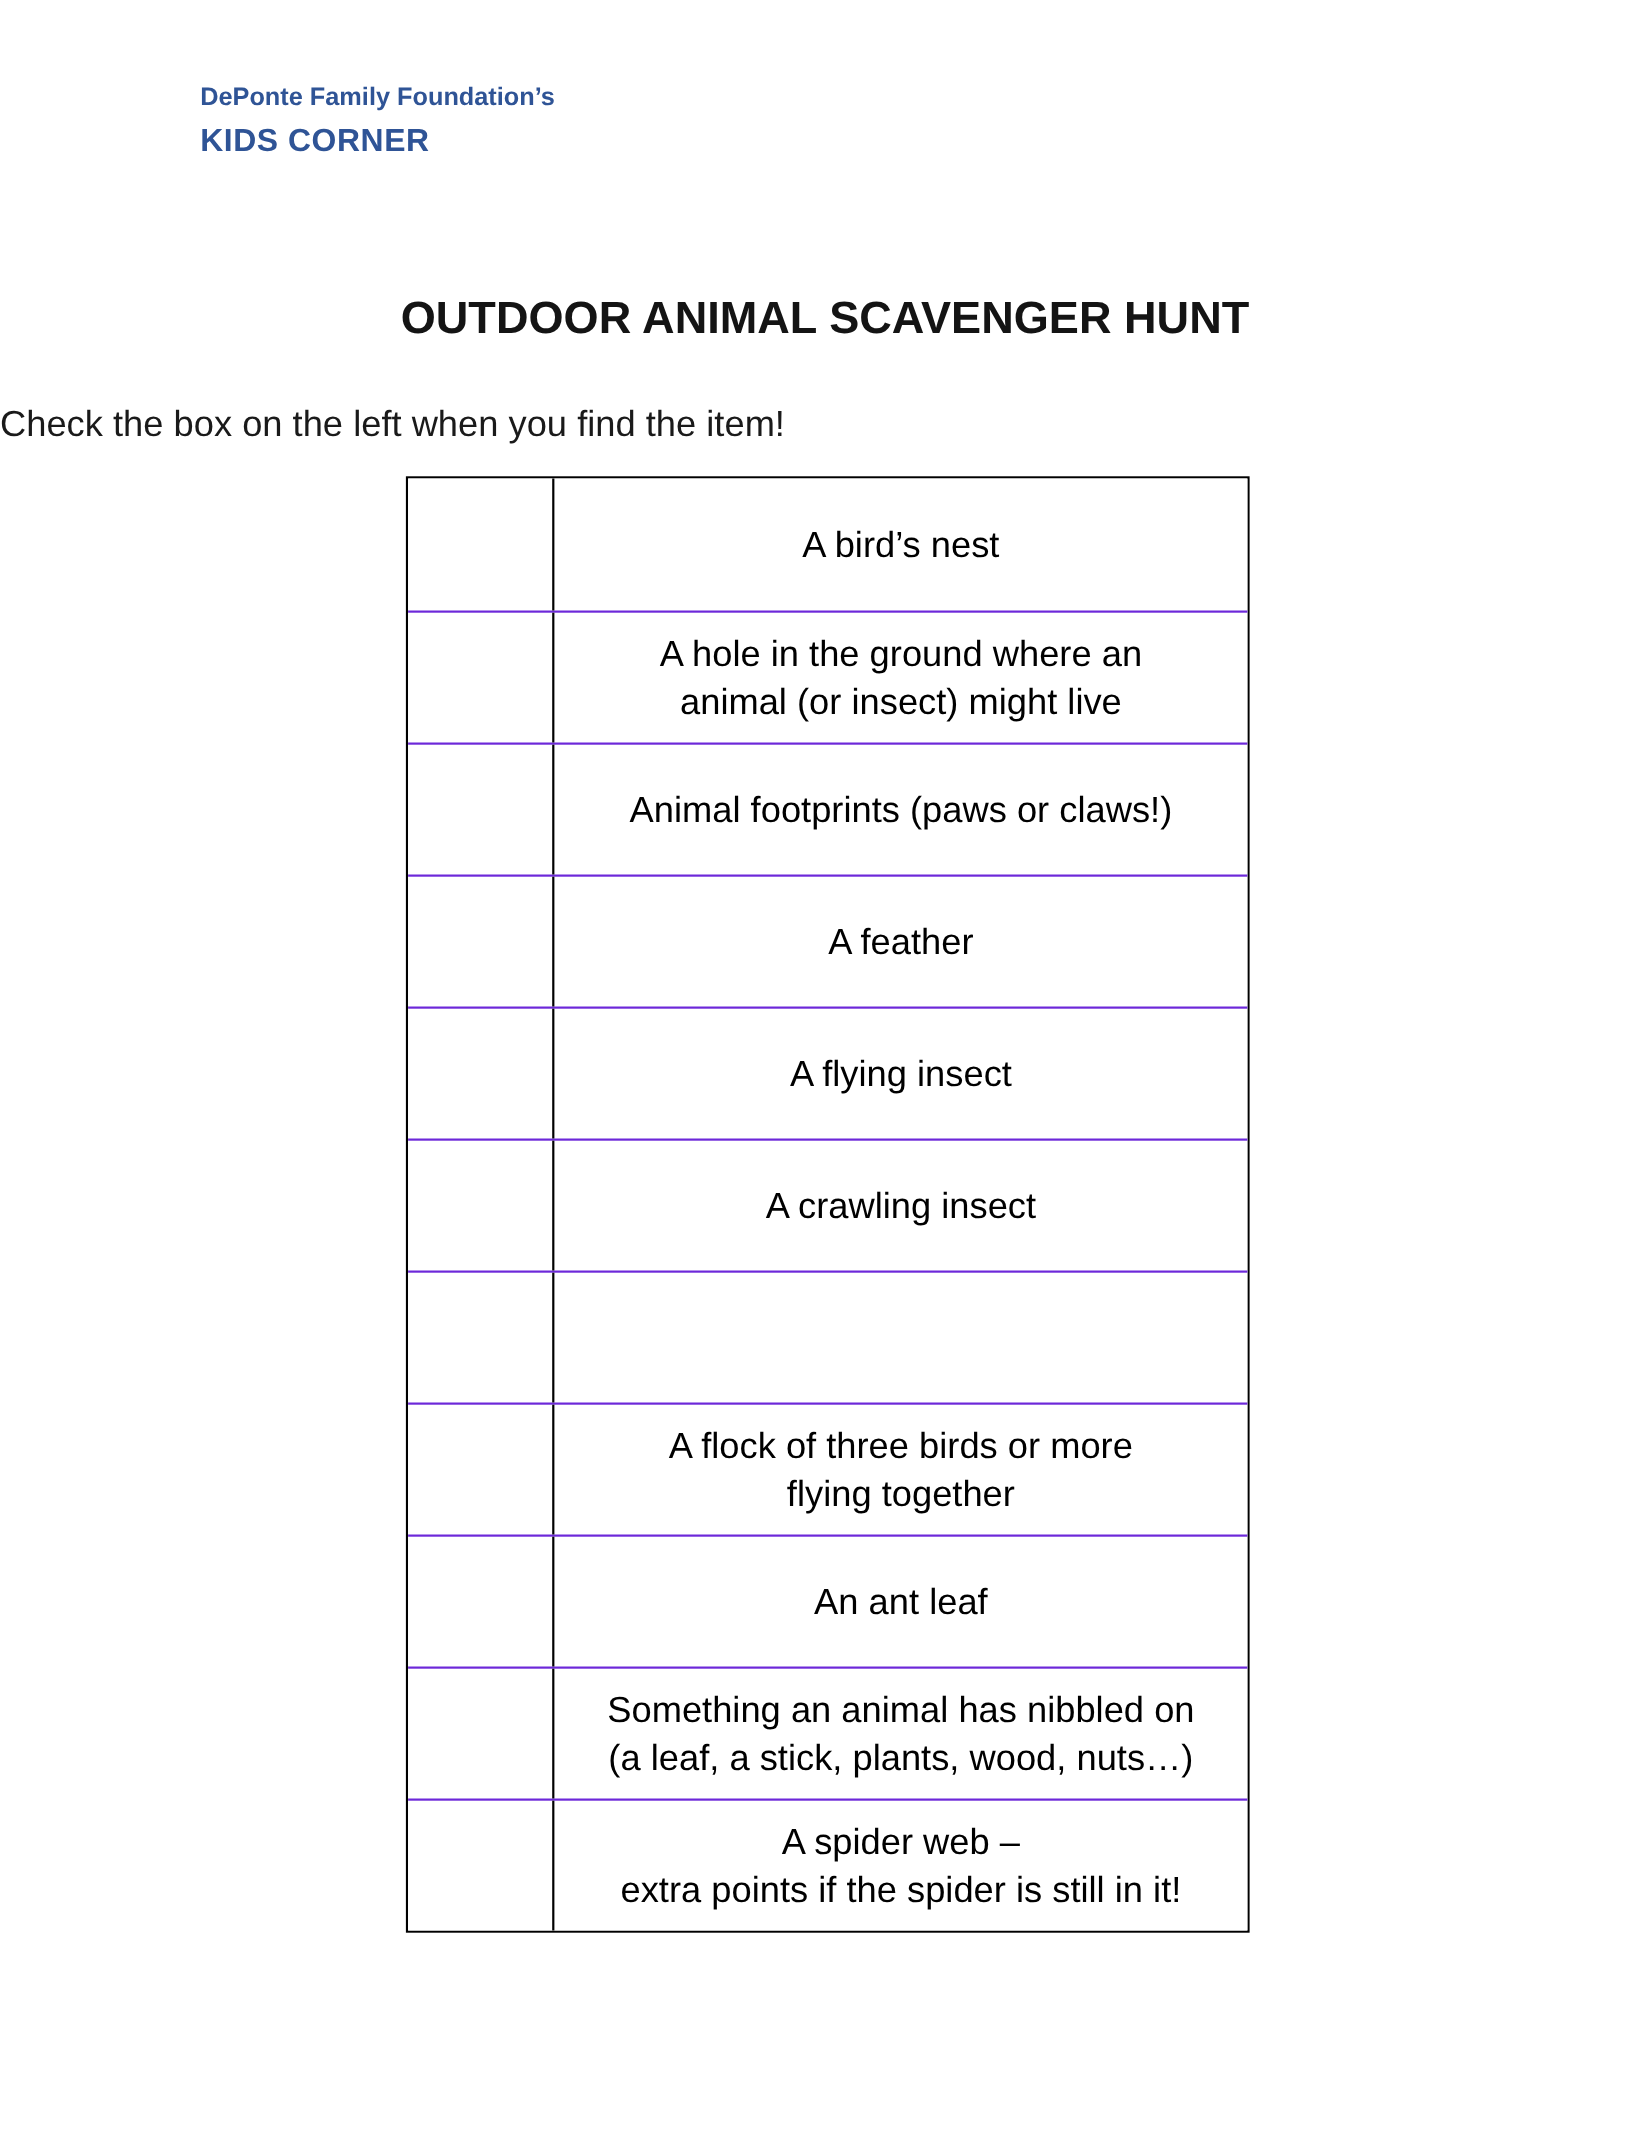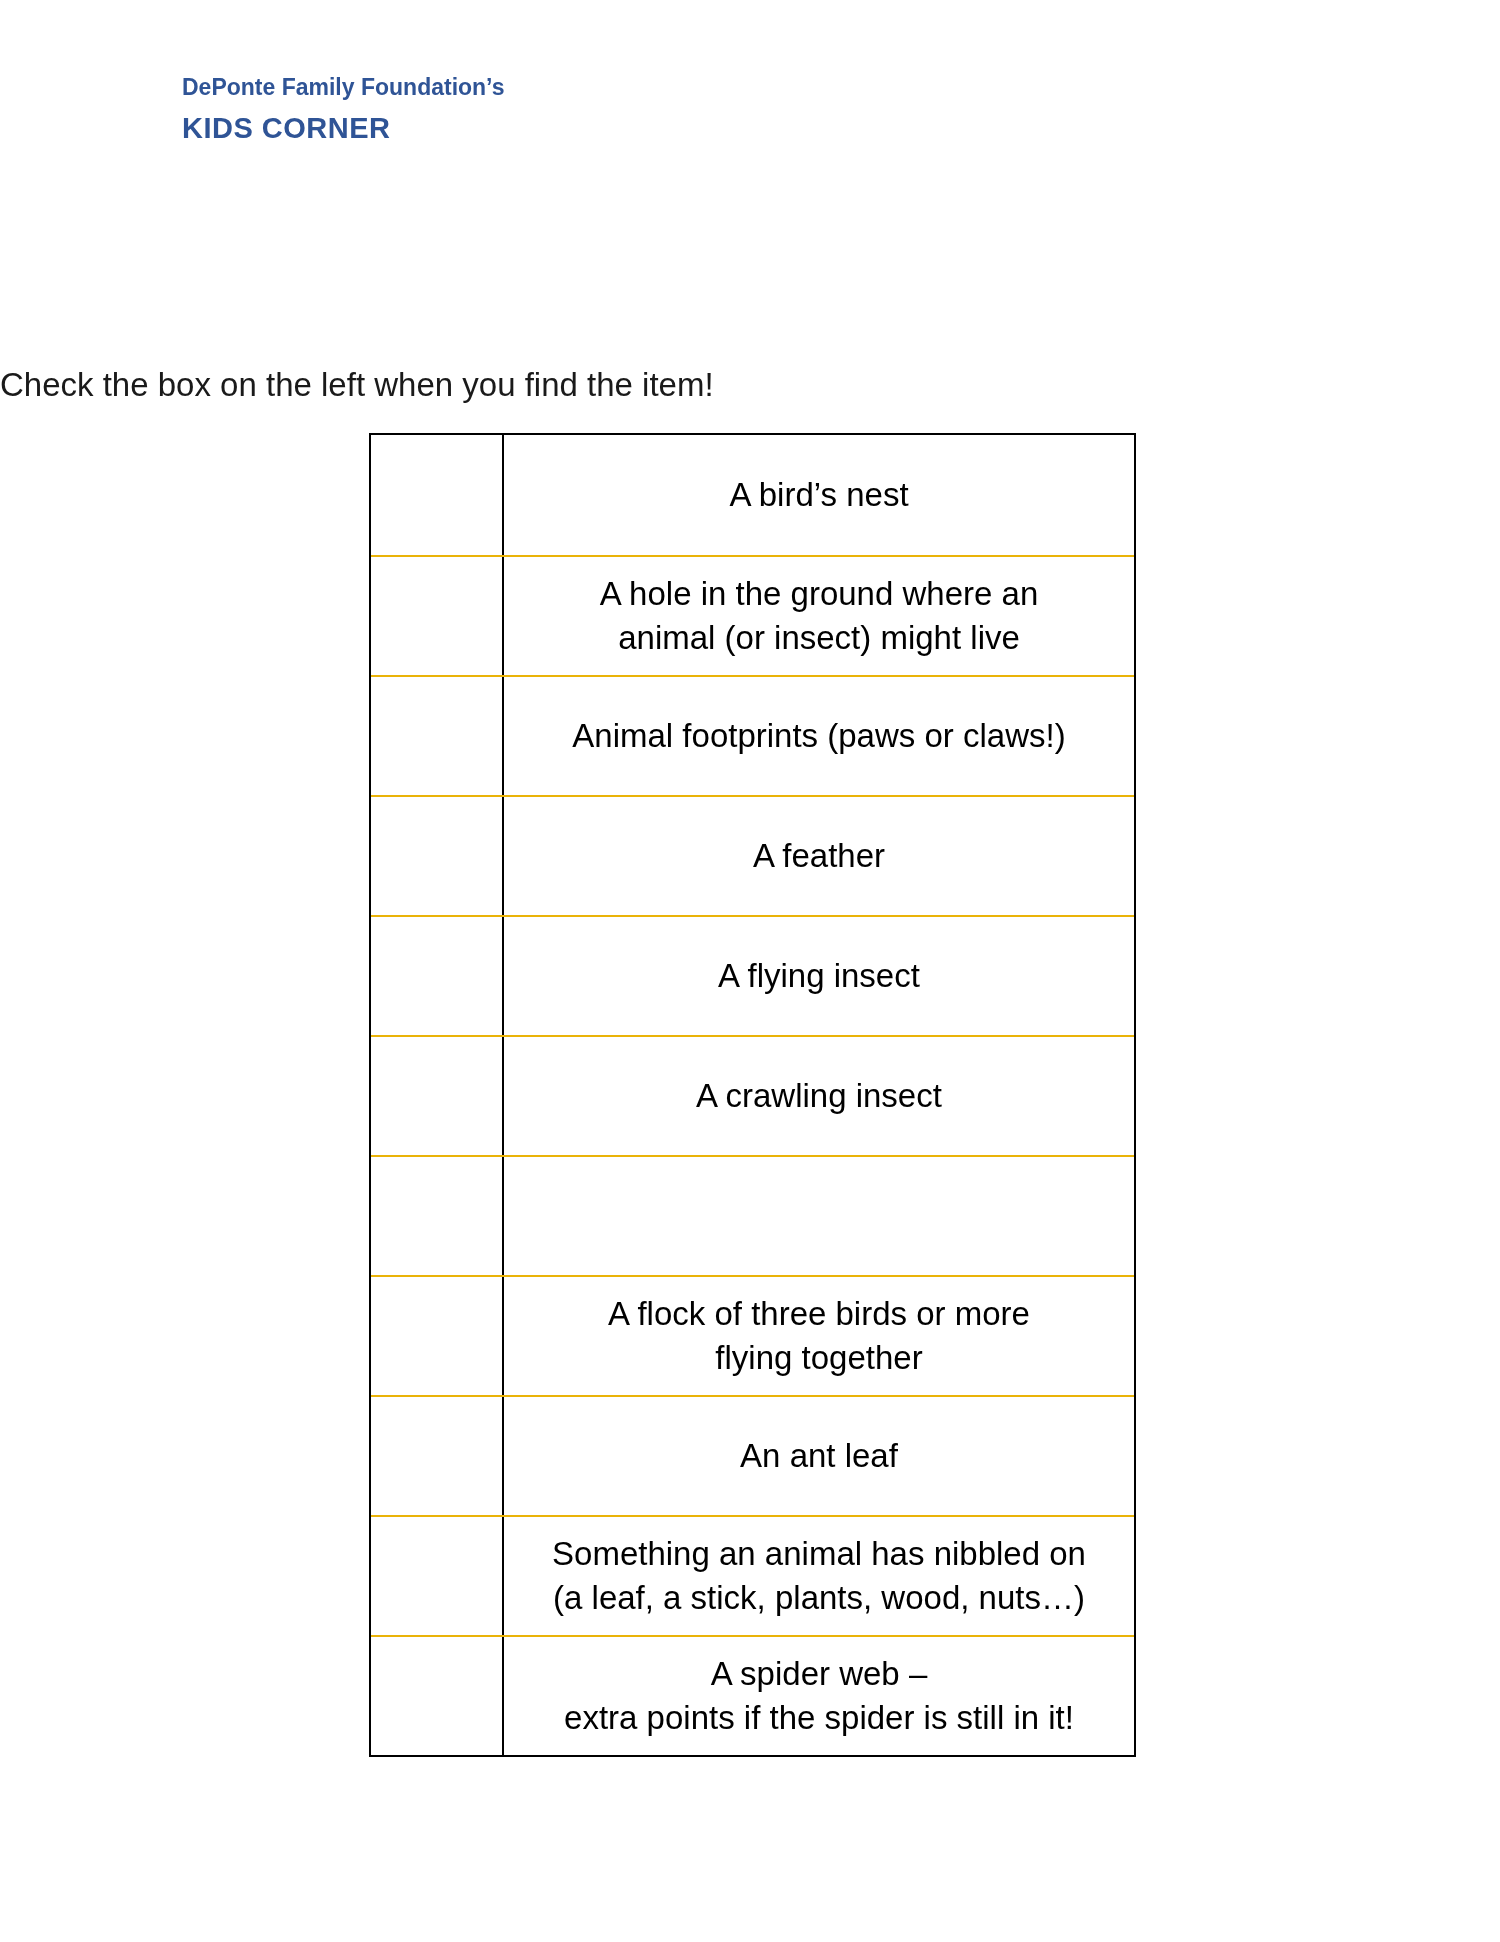--- a/index.html
+++ b/index.html
@@ -63,21 +63,21 @@
     top: 433px;
     left: 369px;
     width: 767px;
     box-sizing: border-box;
     border: 2px solid #000000;
   }
   .scav-row {
     display: flex;
     height: 120px;
     box-sizing: border-box;
-    border-top: 2px solid #eab308;
+    border-top: 2px solid #6d28d9;
     background: #ffffff;
   }
   .scav-row:first-child {
     border-top: none;
   }
   .check-cell {
     width: 133px;
     box-sizing: border-box;
     border-right: 2px solid #000000;
     cursor: pointer;
@@ -100,20 +100,21 @@
 </head>
 <body>
 
 <div class="page">
 
   <div class="header-block">
     <div class="org-name">DePonte Family Foundation’s</div>
     <div class="brand-title">KIDS CORNER</div>
   </div>
 
+  <h1 class="page-title">OUTDOOR ANIMAL SCAVENGER HUNT</h1>
 
   <p class="instructions">Check the box on the left when you find the item!</p>
 
   <div class="scav-table">
 
     <div class="scav-row">
       <div class="check-cell"></div>
       <div class="item-cell">
         <span class="item-label">A bird’s nest</span>
       </div>

